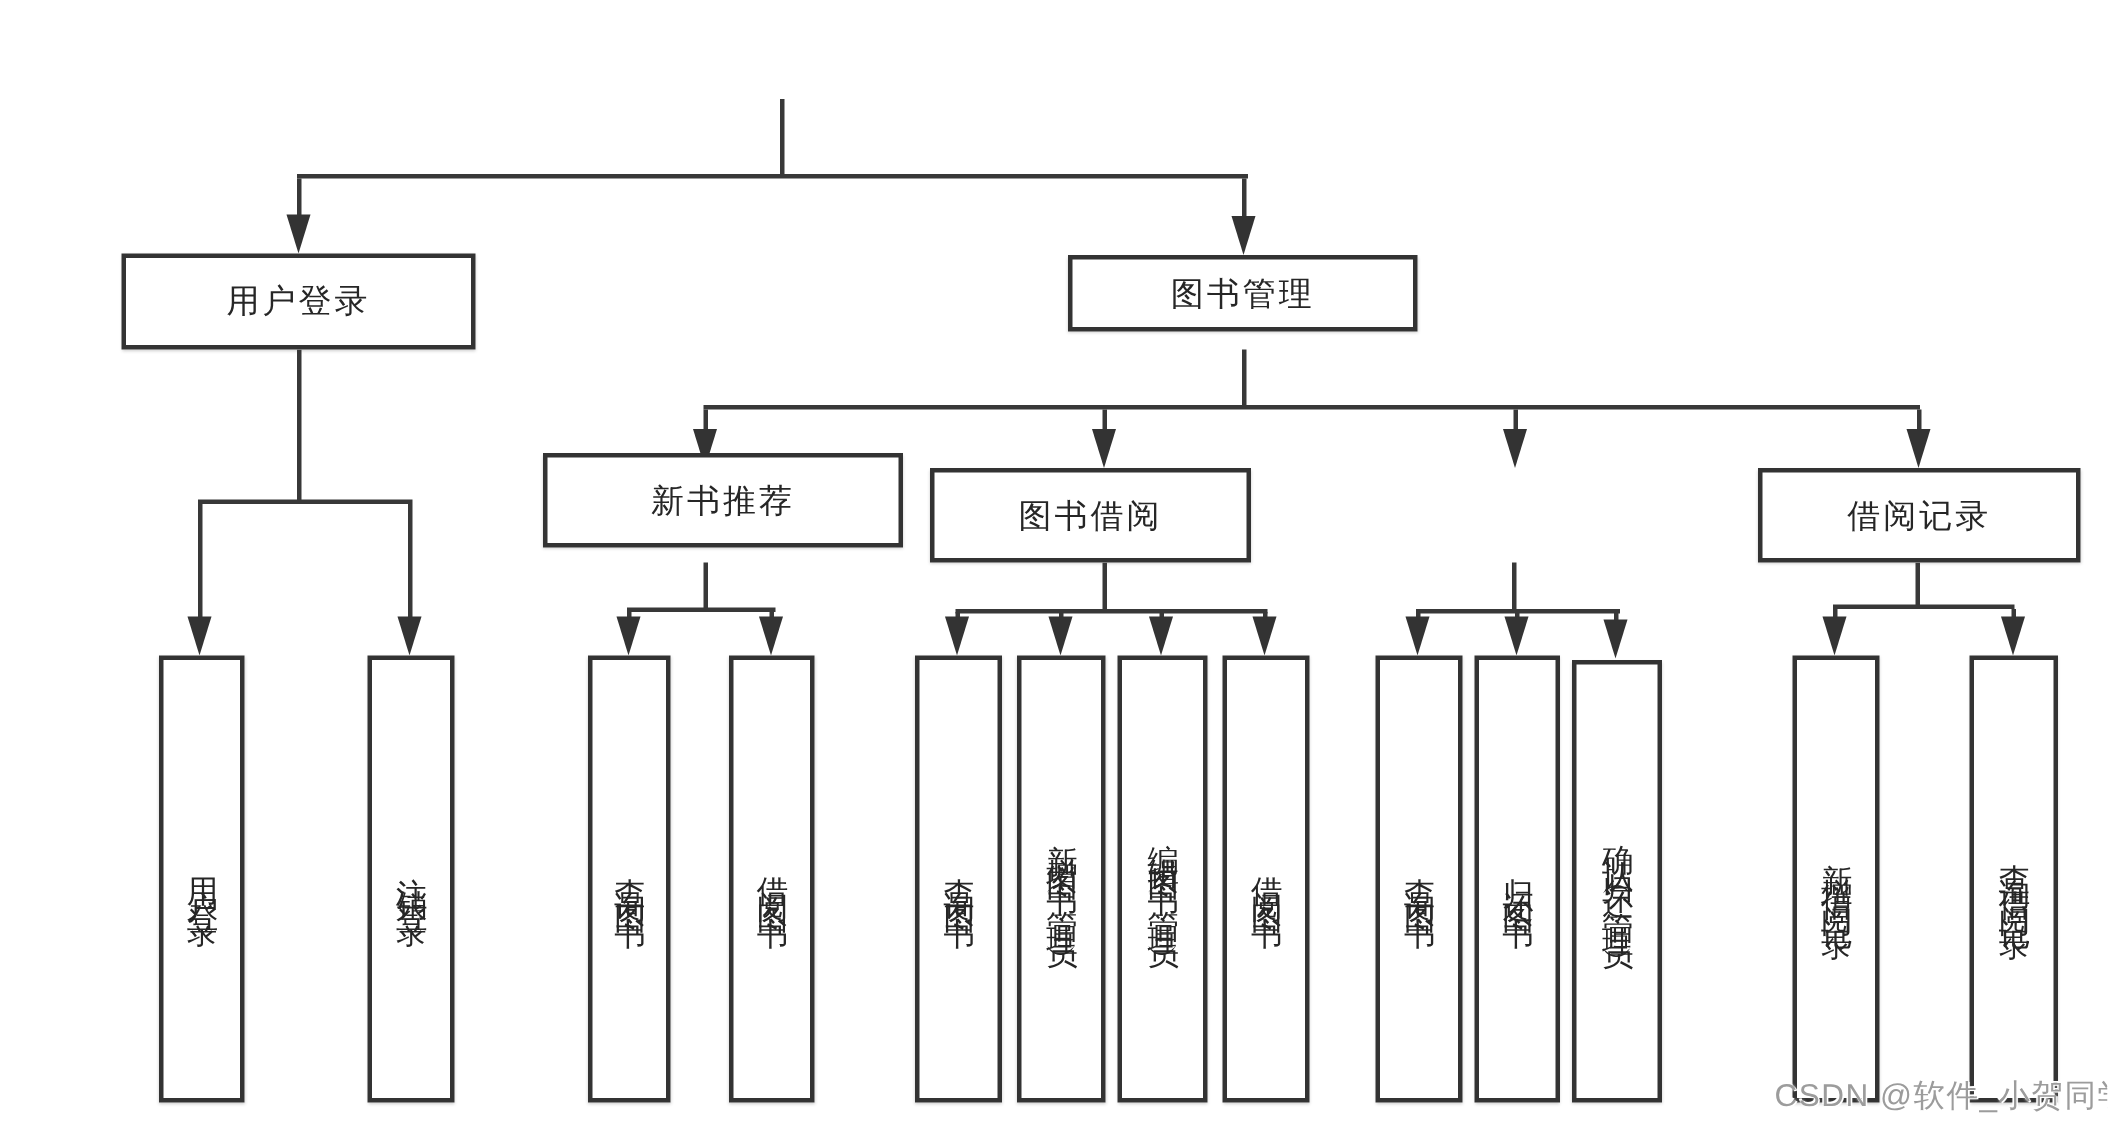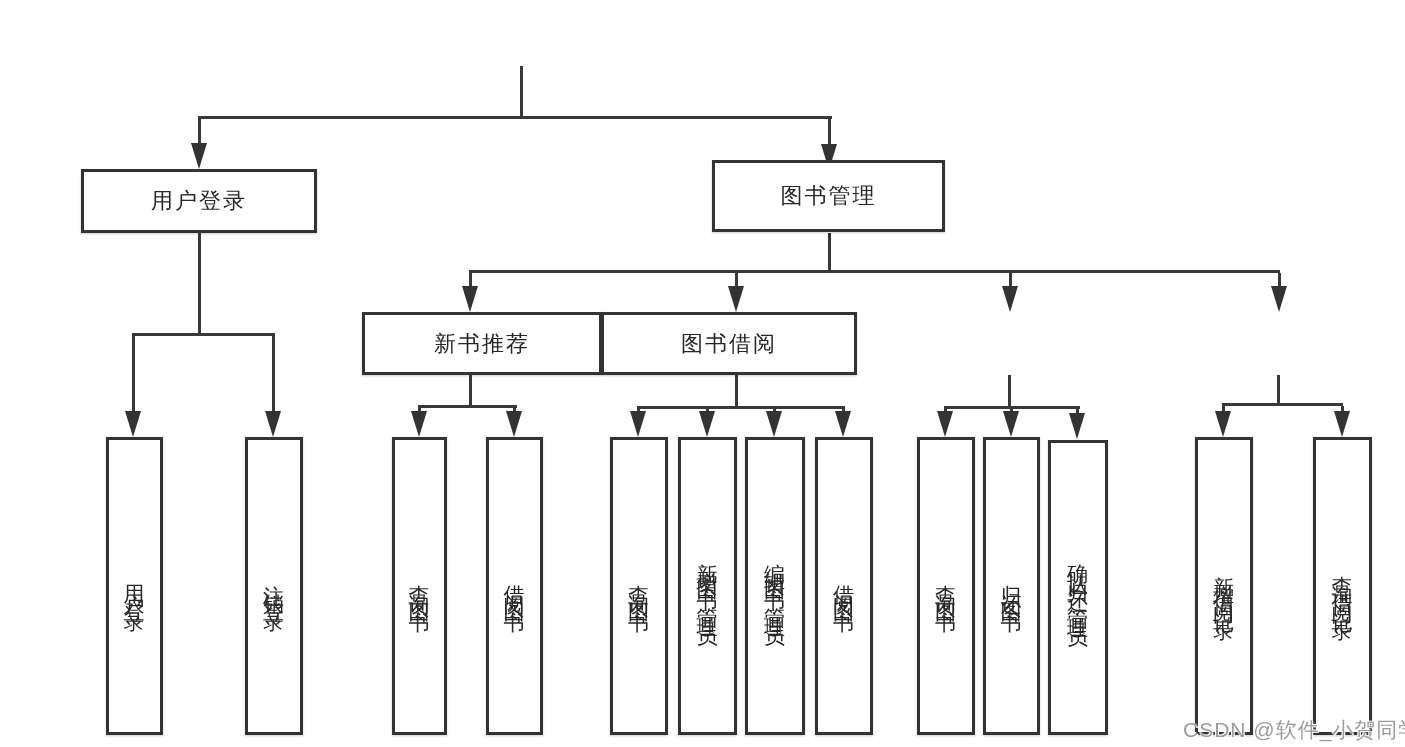--- a/index.html
+++ b/index.html
@@ -123,29 +123,32 @@
   <div class="line" style="left:1222px;top:403px;width:121px;height:3px"></div>
   <div class="line" style="left:1222px;top:406px;width:3px;height:8px"></div>
   <div class="arrow" style="left:1215px;top:411px"></div>
   <div class="line" style="left:1341px;top:406px;width:3px;height:8px"></div>
   <div class="arrow" style="left:1334px;top:411px"></div>
 
 
   <div class="node" style="left:81px;top:169px;width:236px;height:64px">
     <span class="hlabel">用户登录</span>
   </div>
-  <div class="node" style="left:712px;top:160px;width:233px;height:72px">
+  <div class="node" style="left:712px;top:170px;width:233px;height:51px">
     <span class="hlabel">图书管理</span>
   </div>
 
-  <div class="node" style="left:362px;top:312px;width:240px;height:63px">
+  <div class="node" style="left:362px;top:302px;width:240px;height:63px">
     <span class="hlabel">新书推荐</span>
   </div>
-  <div class="node" style="left:601px;top:312px;width:256px;height:63px">
+  <div class="node" style="left:620px;top:312px;width:214px;height:63px">
     <span class="hlabel">图书借阅</span>
+  </div>
+  <div class="node" style="left:1172px;top:312px;width:215px;height:63px">
+    <span class="hlabel">借阅记录</span>
   </div>
 
   <div class="node" style="left:106px;top:437px;width:57px;height:298px">
     <span class="vlabel">用户登录</span>
   </div>
   <div class="node" style="left:245px;top:437px;width:58px;height:298px">
     <span class="vlabel">注销登录</span>
   </div>
 
   <div class="node" style="left:392px;top:437px;width:55px;height:298px">

